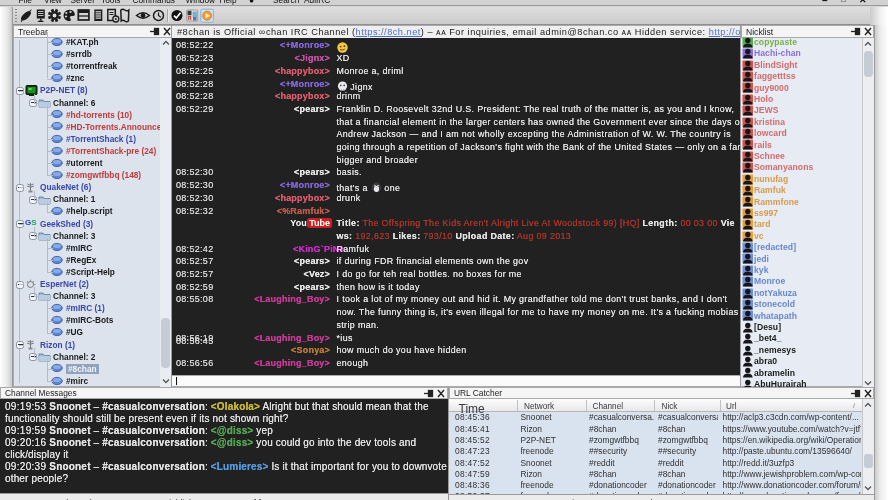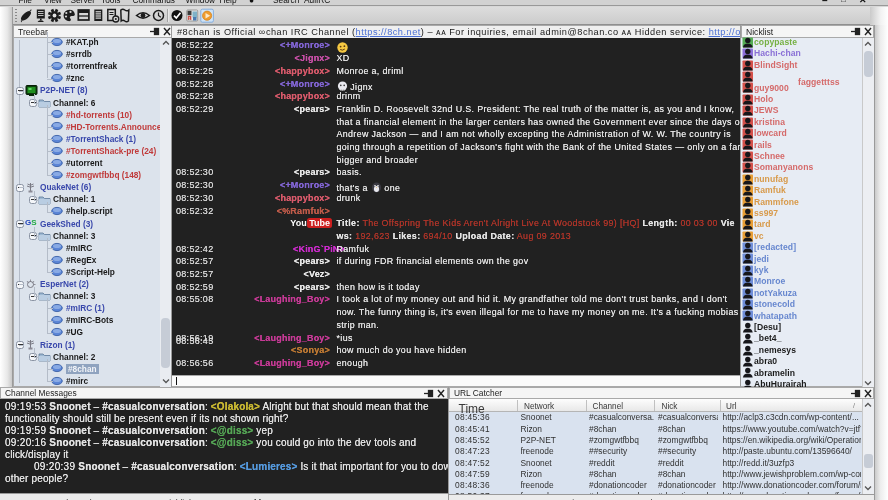--- a/index.html
+++ b/index.html
@@ -393,29 +393,30 @@
         <circle cx="7" cy="3.8" r="0.8" fill="#fff"></circle>
         <path d="M4.8 5 L5.5 5.8 L6.2 5 Z" fill="#e8a020"></path>
       </svg> one</div>
 <div class="ts" style="left:4px;top:155.3px;">08:52:30</div>
 <div class="nick" style="left:0;top:155.3px;width:158px;color:#d95a6b;">&lt;happybox&gt;</div>
 <div class="msg" style="left:164.5px;top:155.3px;">drunk</div>
 <div class="ts" style="left:4px;top:168.0px;">08:52:32</div>
 <div class="nick" style="left:0;top:168.0px;width:158px;color:#bf5b4a;">&lt;%Ramfuk&gt;</div>
 <div class="abs" style="left:0;top:180.7px;width:160px;text-align:right;font-size:9px;"><span style="color:#fff;font-weight:bold;">You</span><span style="background:#cc1f1f;color:#fff;font-weight:bold;border-radius:2.5px;padding:0 2px;margin-left:0.5px;">Tube</span></div>
 <div class="msg" style="left:164.5px;top:180.7px;"><b>Title:</b> <span class="red">The Offspring The Kids Aren't Alright Live At Woodstock 99) [HQ]</span> <b>Length:</b> <span class="red">00 03 00</span> <b>Vie</b></div>
-<div class="msg" style="left:164.5px;top:193.4px;"><b>ws:</b> <span class="red">192,623</span> <b>Likes:</b> <span class="red">694/10</span> <b>Upload Date:</b> <span class="red">Aug 09 2013</span></div>
+<div class="msg" style="left:164.5px;top:193.4px;"><b>ws:</b> <span class="red">192,623</span> <b>Likes:</b> <span class="red">793/10</span> <b>Upload Date:</b> <span class="red">Aug 09 2013</span></div>
 <div class="ts" style="left:4px;top:206.1px;">08:52:42</div>
 <div class="nick" style="left:15px;top:206.1px;width:158px;color:#cc2bcc;padding-left:12px;">&lt;KinG`PiN&gt;</div>
 <div class="msg" style="left:164.5px;top:206.1px;">Ramfuk</div>
 <div class="ts" style="left:4px;top:218.8px;">08:52:57</div>
 <div class="nick" style="left:0;top:218.8px;width:158px;color:#e8e8e8;">&lt;pears&gt;</div>
 <div class="msg" style="left:164.5px;top:218.8px;">if during FDR financial elements own the gov</div>
 <div class="ts" style="left:4px;top:231.5px;">08:52:57</div>
 <div class="nick" style="left:0;top:231.5px;width:158px;color:#e8e8e8;">&lt;Vez&gt;</div>
+<div class="msg" style="left:164.5px;top:231.5px;">I do go for teh real bottles. no boxes for me</div>
 <div class="ts" style="left:4px;top:244.2px;">08:52:59</div>
 <div class="nick" style="left:0;top:244.2px;width:158px;color:#e8e8e8;">&lt;pears&gt;</div>
 <div class="msg" style="left:164.5px;top:244.2px;">then how is it today</div>
 <div class="ts" style="left:4px;top:256.9px;">08:55:08</div>
 <div class="nick" style="left:0;top:256.9px;width:158px;color:#c73a96;">&lt;Laughing_Boy&gt;</div>
 <div class="msg" style="left:164.5px;top:256.9px;">I took a lot of my money out and hid it. My grandfather told me don't trust banks, and I don't</div>
 <div class="msg" style="left:164.5px;top:269.6px;">now. The funny thing is, it's even illegal for me to have my money on me. It's a fucking mobias</div>
 <div class="msg" style="left:164.5px;top:282.3px;">strip man.</div>
 <div class="ts" style="left:4px;top:295.0px;">08:56:19</div>
 <div class="nick" style="left:0;top:295.0px;width:158px;color:#c73a96;">&lt;Laughing_Boy&gt;</div>
@@ -458,21 +459,21 @@
     <rect x="0.5" y="0.5" width="10.5" height="10" rx="0.8" fill="#d4504a"></rect>
     <circle cx="5.8" cy="3.4" r="2.7" fill="#16161a"></circle>
     <path d="M0.9 10.5 Q1.5 6.6 5.8 6.6 Q10.1 6.6 10.7 10.5 Z" fill="#16161a"></path>
   </svg>
 <div class="nrow" style="left:754px;top:59.7px;color:#d56a6a;">BlindSight</div>
 <svg style="left:741.5px;top:71.0px;" width="12" height="11" viewBox="0 0 12 11">
     <rect x="0.5" y="0.5" width="10.5" height="10" rx="0.8" fill="#d4504a"></rect>
     <circle cx="5.8" cy="3.4" r="2.7" fill="#16161a"></circle>
     <path d="M0.9 10.5 Q1.5 6.6 5.8 6.6 Q10.1 6.6 10.7 10.5 Z" fill="#16161a"></path>
   </svg>
-<div class="nrow" style="left:754px;top:77px;color:#d56a6a;margin-left:44px;">faggetttss</div>
+<div class="nrow" style="left:754px;top:71px;color:#d56a6a;">faggetttss</div>
 <svg style="left:741.5px;top:82.4px;" width="12" height="11" viewBox="0 0 12 11">
     <rect x="0.5" y="0.5" width="10.5" height="10" rx="0.8" fill="#d4504a"></rect>
     <circle cx="5.8" cy="3.4" r="2.7" fill="#16161a"></circle>
     <path d="M0.9 10.5 Q1.5 6.6 5.8 6.6 Q10.1 6.6 10.7 10.5 Z" fill="#16161a"></path>
   </svg>
 <div class="nrow" style="left:754px;top:82.5px;color:#d56a6a;">guy9000</div>
 <svg style="left:741.5px;top:93.8px;" width="12" height="11" viewBox="0 0 12 11">
     <rect x="0.5" y="0.5" width="10.5" height="10" rx="0.8" fill="#d4504a"></rect>
     <circle cx="5.8" cy="3.4" r="2.7" fill="#16161a"></circle>
     <path d="M0.9 10.5 Q1.5 6.6 5.8 6.6 Q10.1 6.6 10.7 10.5 Z" fill="#16161a"></path>
@@ -642,21 +643,21 @@
       <line x1="15" y1="1" x2="21" y2="8"></line>
       <line x1="21" y1="1" x2="15" y2="8"></line>
     </g>
   </svg>
 <div class="abs" style="left:0;top:399px;width:448px;height:94px;background:#212121;overflow:hidden;">
 <div class="cm" style="top:2.3px;"><span style="letter-spacing:.3px;">09:19:53</span> <b>Snoonet</b> – <b>#casualconversation</b>: <span style="color:#c9b832;font-weight:bold;">&lt;Olakola&gt;</span> Alright but that should mean that the</div>
 <div class="cm" style="top:14.2px;">functionality should still be present even if its not shown right?</div>
 <div class="cm" style="top:26.1px;"><span style="letter-spacing:.3px;">09:19:59</span> <b>Snoonet</b> – <b>#casualconversation</b>: <span style="color:#55a555;font-weight:bold;">&lt;@diss&gt;</span> yep</div>
 <div class="cm" style="top:38.0px;"><span style="letter-spacing:.3px;">09:20:16</span> <b>Snoonet</b> – <b>#casualconversation</b>: <span style="color:#55a555;font-weight:bold;">&lt;@diss&gt;</span> you could go into the dev tools and</div>
 <div class="cm" style="top:49.9px;">click/display it</div>
-<div class="cm" style="top:61.8px;"><span style="letter-spacing:.3px;margin-left:29px;">09:20:39</span> <b>Snoonet</b> – <b>#casualconversation</b>: <span style="color:#5599dd;font-weight:bold;">&lt;Lumieres&gt;</span> Is it that important for you to downvote</div>
+<div class="cm" style="top:61.8px;"><span style="letter-spacing:.3px;">09:20:39</span> <b>Snoonet</b> – <b>#casualconversation</b>: <span style="color:#5599dd;font-weight:bold;">&lt;Lumieres&gt;</span> Is it that important for you to downvote</div>
 <div class="cm" style="top:73.7px;">other people?</div>
 </div>
 <div class="abs" style="left:0;top:493px;width:448px;height:7px;background:#ececec;border-top:1px solid #9a9a9a;overflow:hidden;">
 <span style="position:absolute;left:163px;top:3.5px;font-size:8.5px;color:#333;">Highlights</span>
 <span style="position:absolute;left:240px;top:3.5px;font-size:8.5px;font-weight:bold;color:#222;">Taskbar</span>
 <span style="position:absolute;left:60px;top:3.5px;font-size:8.5px;color:#333;">Channel Messages</span>
 </div>
 <div class="abs" style="left:448px;top:387px;width:1px;height:113px;background:#9a9a9a;"></div>
 <div class="hdr" style="left:449px;top:387px;width:425px;height:12px;line-height:11px;font-size:8.4px;">URL Catcher</div>
 <svg style="left:850px;top:389px;" width="22" height="9" viewBox="0 0 22 9">

